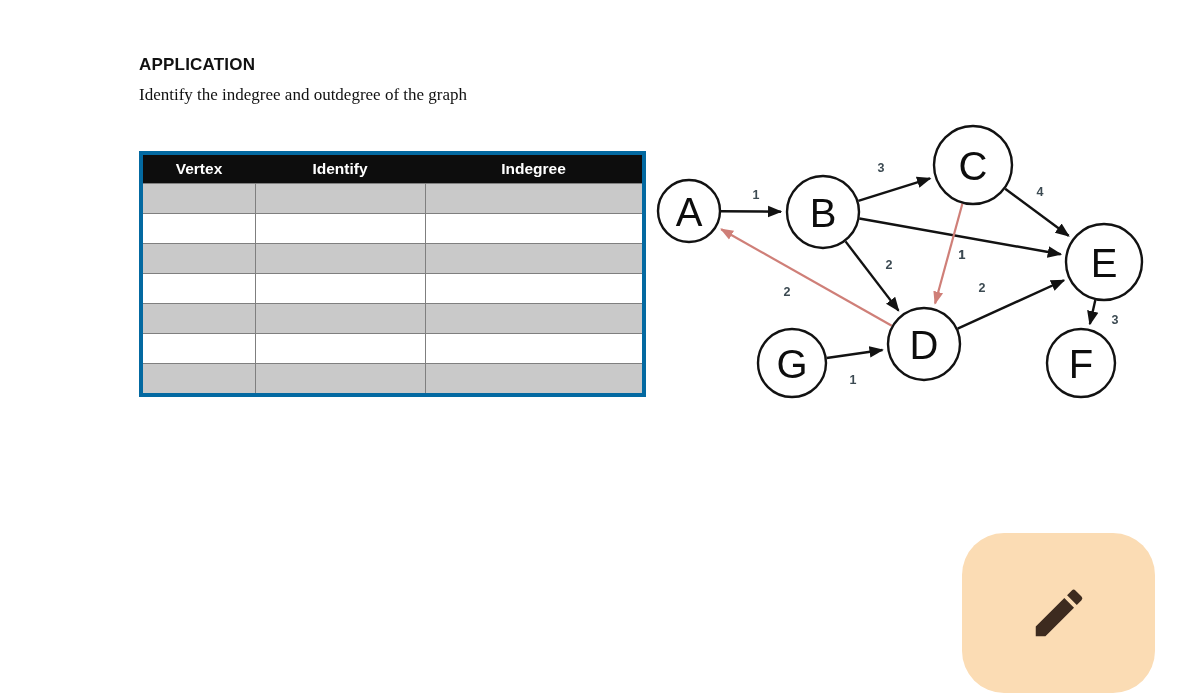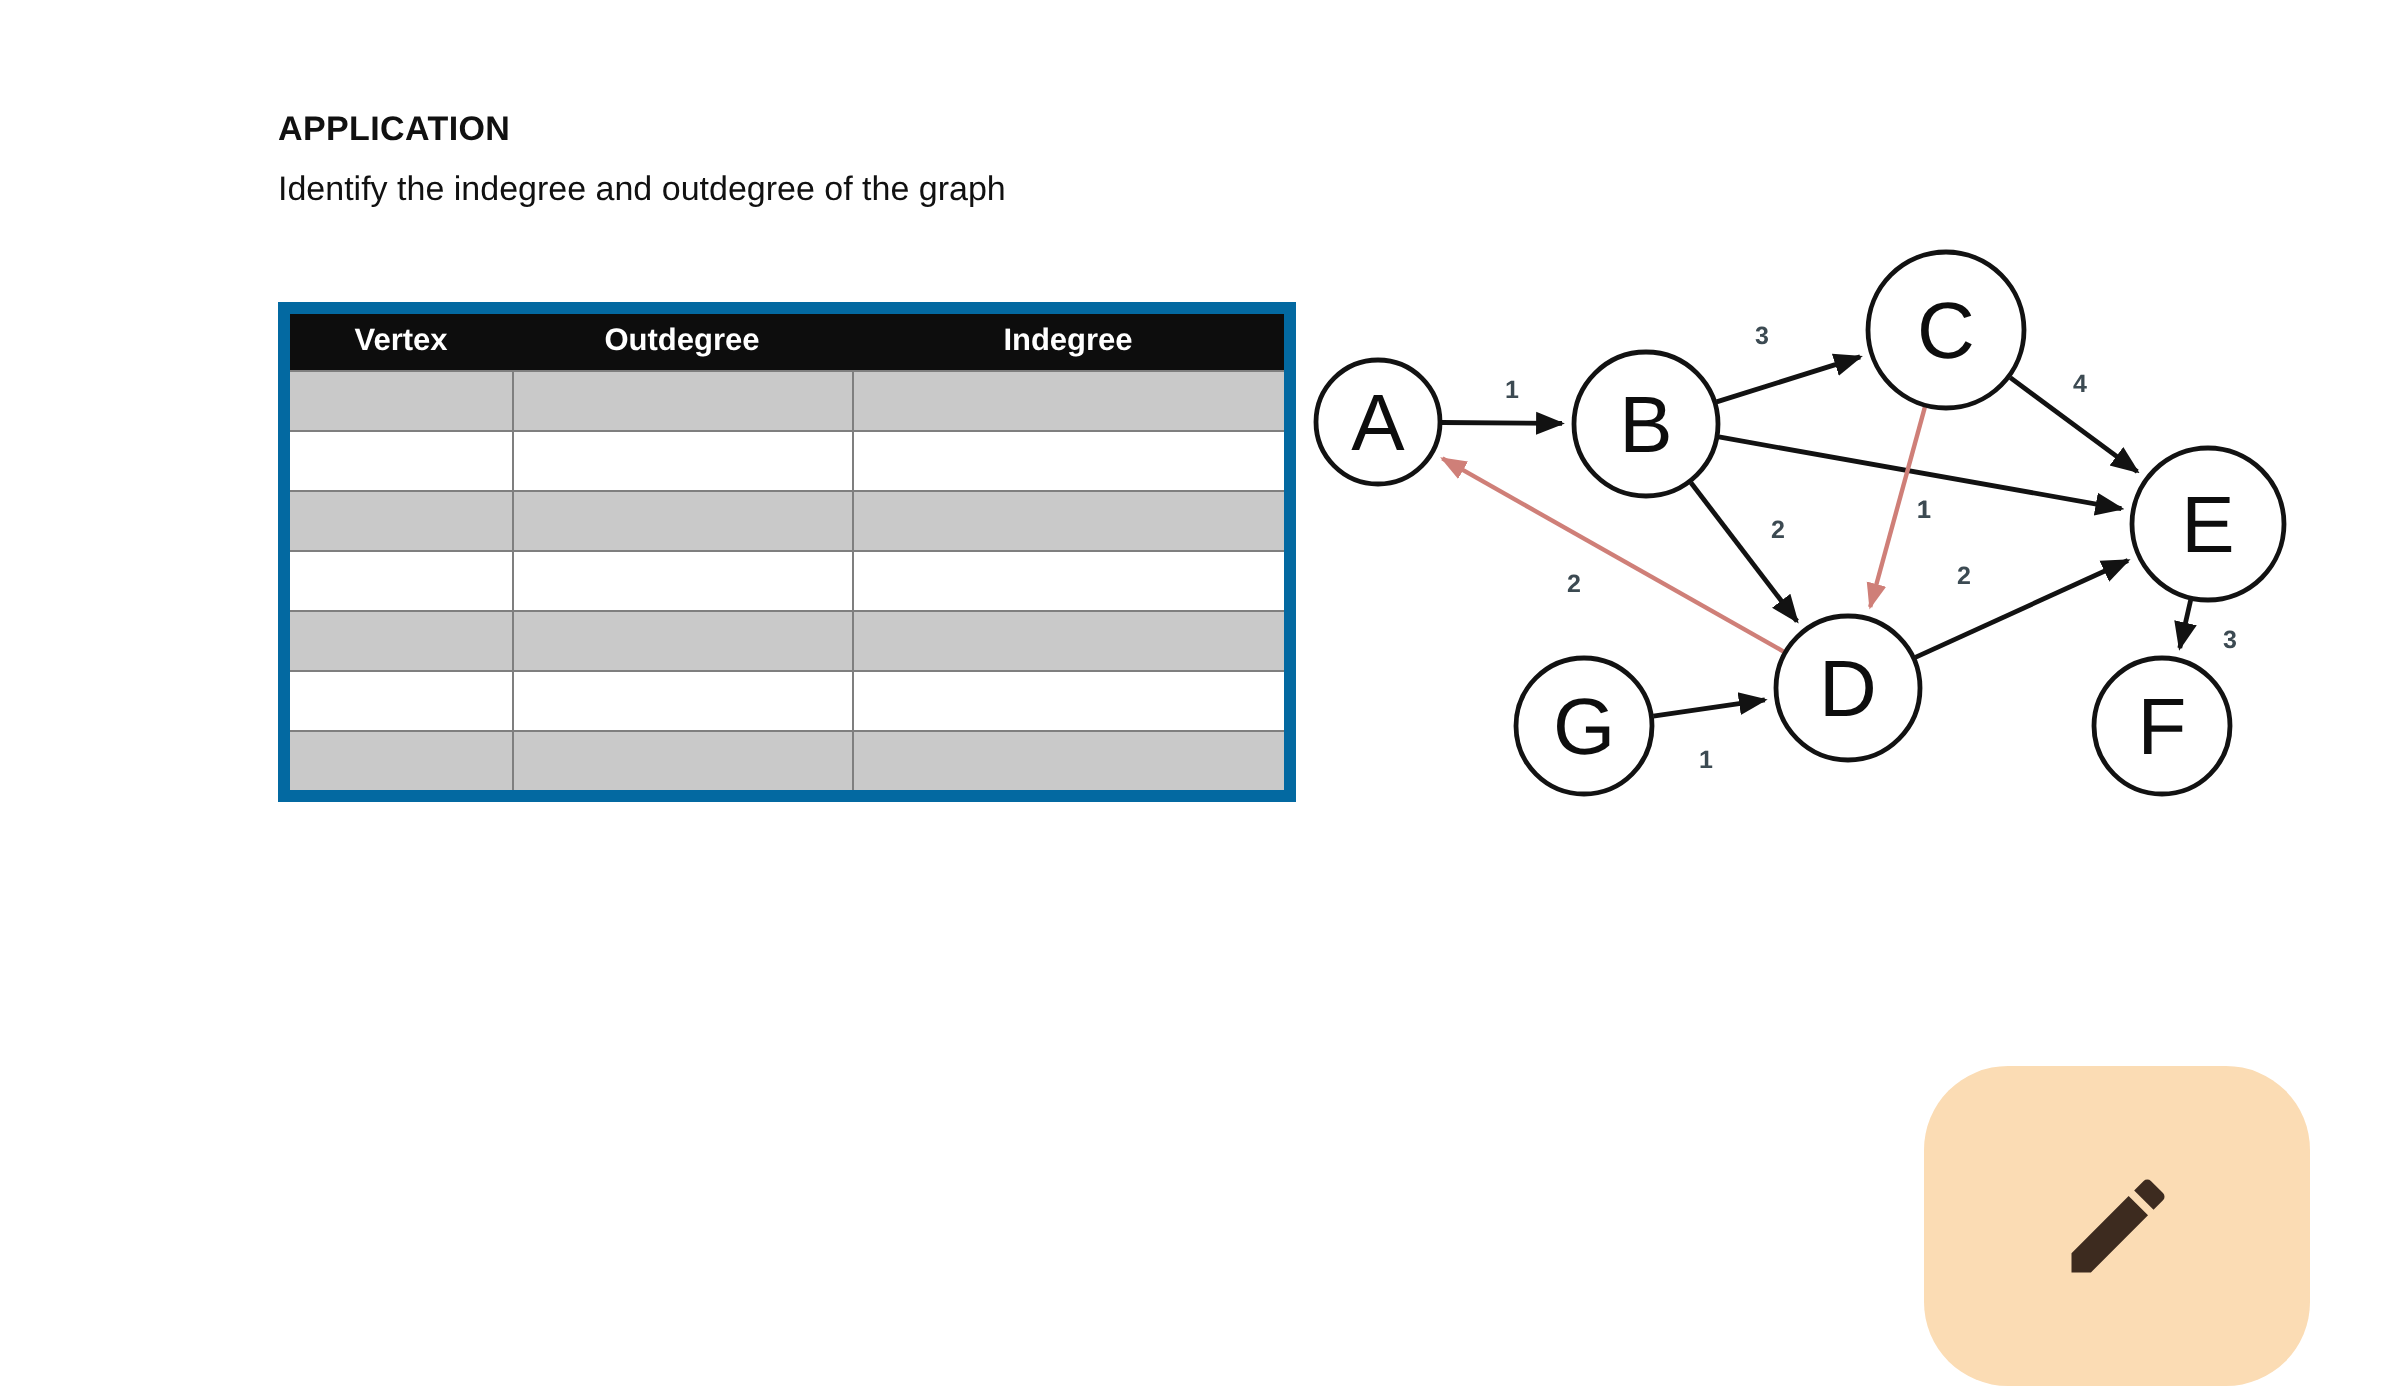--- a/index.html
+++ b/index.html
@@ -38,31 +38,32 @@
     line-height: 1.35;
     color: #111111;
     margin: 0;
   }
   #subtitle-text {
     font-size: 17px;
     font-weight: normal;
     line-height: 1.4;
     color: #111111;
     margin: 6px 0 0 0;
+    font-family: Liberation Serif, serif;
   }
 
   
   #degree-table {
     position: absolute;
     left: 139px;
     top: 151px;
     width: 503px;
     border-collapse: collapse;
     table-layout: fixed;
-    border: 6px solid #0369a1;
+    border: 4px solid #0369a1;
   }
   #degree-table th {
     background: #0d0d0d;
     color: #ffffff;
     font-size: 15.5px;
     font-weight: bold;
     height: 28px;
     padding: 0;
     text-align: center;
     border: none;
@@ -152,21 +153,21 @@
 
   <table id="degree-table">
     <colgroup>
       <col class="c-vertex">
         <col class="c-indeg">
         <col class="c-outdeg">
     </colgroup>
     <thead>
       <tr>
         <th>Vertex</th>
-        <th>Outdegree</th>
+        <th>Identify</th>
         <th>Indegree</th>
       </tr>
     </thead>
     <tbody id="degree-table-body">
         <tr class="row-shaded">
           <td></td>
           <td></td>
           <td></td>
         </tr>
         <tr class="row-plain">

